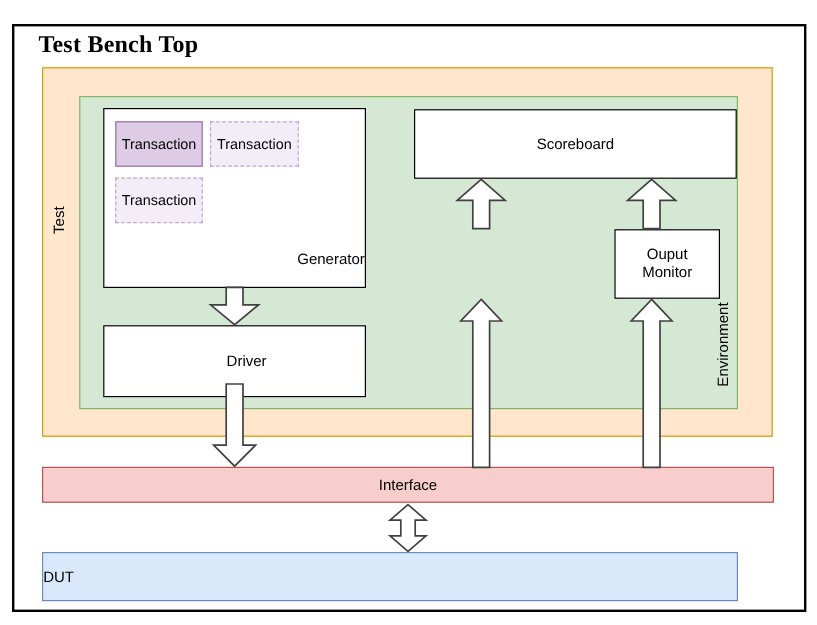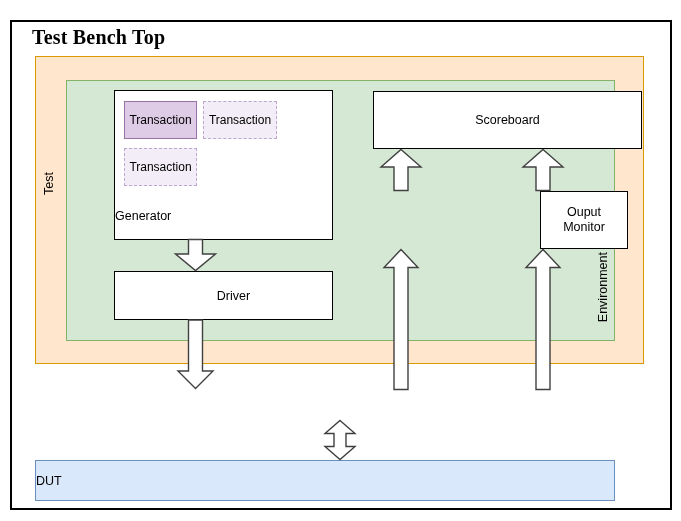--- a/index.html
+++ b/index.html
@@ -52,33 +52,32 @@
   .env-label   { left: 597px; top: 252px; }
 
   .white-box {
     background: var(--box-fill, #ffffff);
     border: 1px solid var(--box-stroke, #000000);
     display: flex;
     align-items: center;
     justify-content: center;
     font-size: 12.5px;
     text-align: center;
-    margin-left: 28px;
   }
   .generator-box { left: 86px; top: 90px;  width: 219px; height: 150px; display: block; }
-  .driver-box    { left: 86px; top: 271px; width: 219px; height: 49px; padding-left: 20px; }
+  .driver-box    { left: 86px; top: 271px; width: 219px; height: 60px; padding-left: 20px; }
   .scoreboard-box{ left: 345px; top: 91px; width: 269px; height: 58px; }
   .input-monitor-box  { left: 346px; top: 190px; width: 110px; height: 60px; }
   .output-monitor-box { left: 512px; top: 191px; width: 88px;  height: 58px; }
   .monitor-label { width: 62px; line-height: 15px; }
 
   .generator-label {
     position: absolute;
     left: 0; right: 0; bottom: 16px;
-    text-align: left;
+    text-align: right;
     font-size: 12.5px;
   }
   .txn {
     position: absolute;
     box-sizing: border-box;
     display: flex;
     align-items: center;
     justify-content: center;
     font-size: 12px;
     text-align: center;
@@ -154,20 +153,23 @@
   </div>
 
   <div class="abs white-box scoreboard-box">
     <span>Scoreboard</span>
   </div>
 
   <div class="abs white-box output-monitor-box">
     <span class="monitor-label">Ouput Monitor</span>
   </div>
 
+  <div class="abs interface-bar">
+    <span>Interface</span>
+  </div>
 
   <div class="abs dut-bar">
     <span>DUT</span>
   </div>
 
   <svg class="arrow-layer" viewBox="0 0 681 521" xmlns="http://www.w3.org/2000/svg">
     <polygon points="188.5,239.5 202.5,239.5 202.5,254 215.5,254 195.5,270.5 175.5,254 188.5,254"></polygon>
     <polygon points="188.5,320 202.5,320 202.5,371 213,371 195.5,388.5 178,371 188.5,371"></polygon>
     <polygon points="401,149.5 421,167 408,167 408,190.5 394,190.5 394,167 381,167"></polygon>
     <polygon points="543,149.5 563,167 550,167 550,190.5 536,190.5 536,167 523,167"></polygon>

